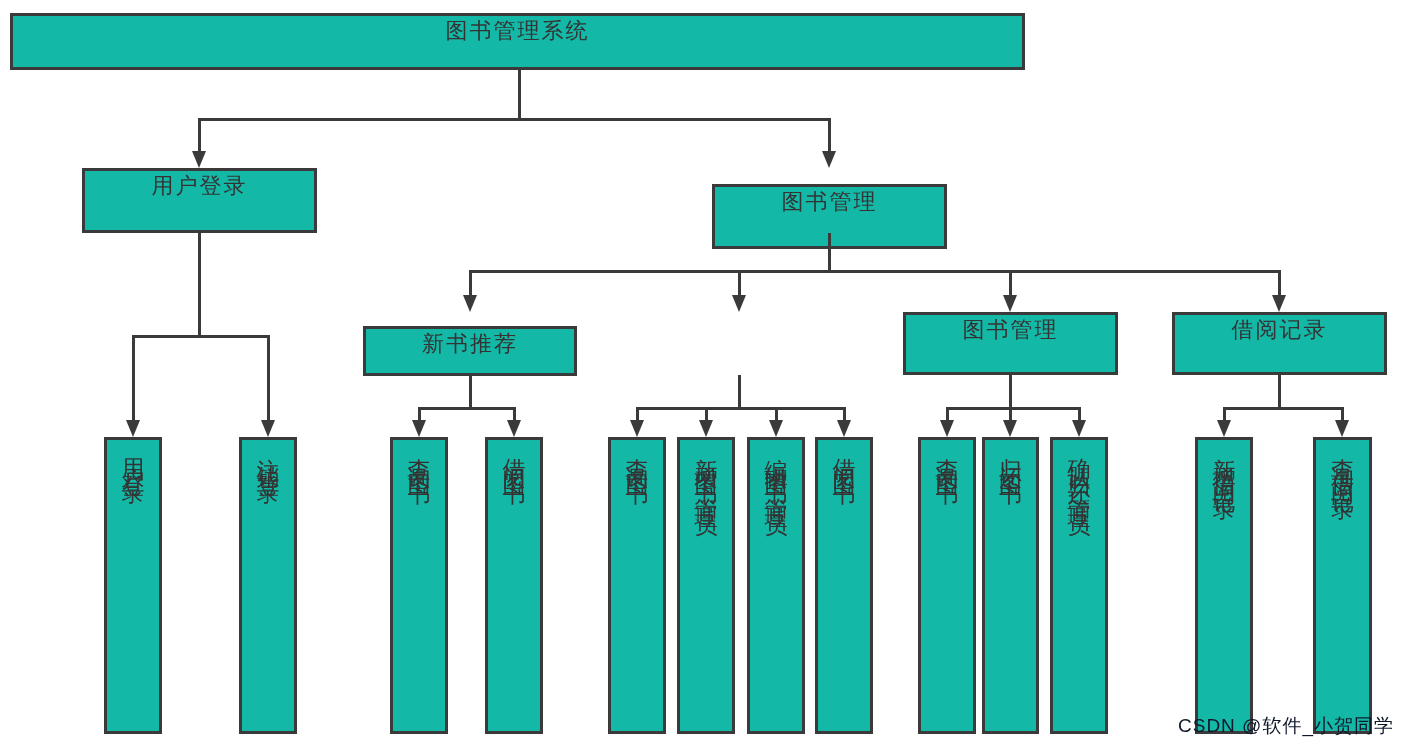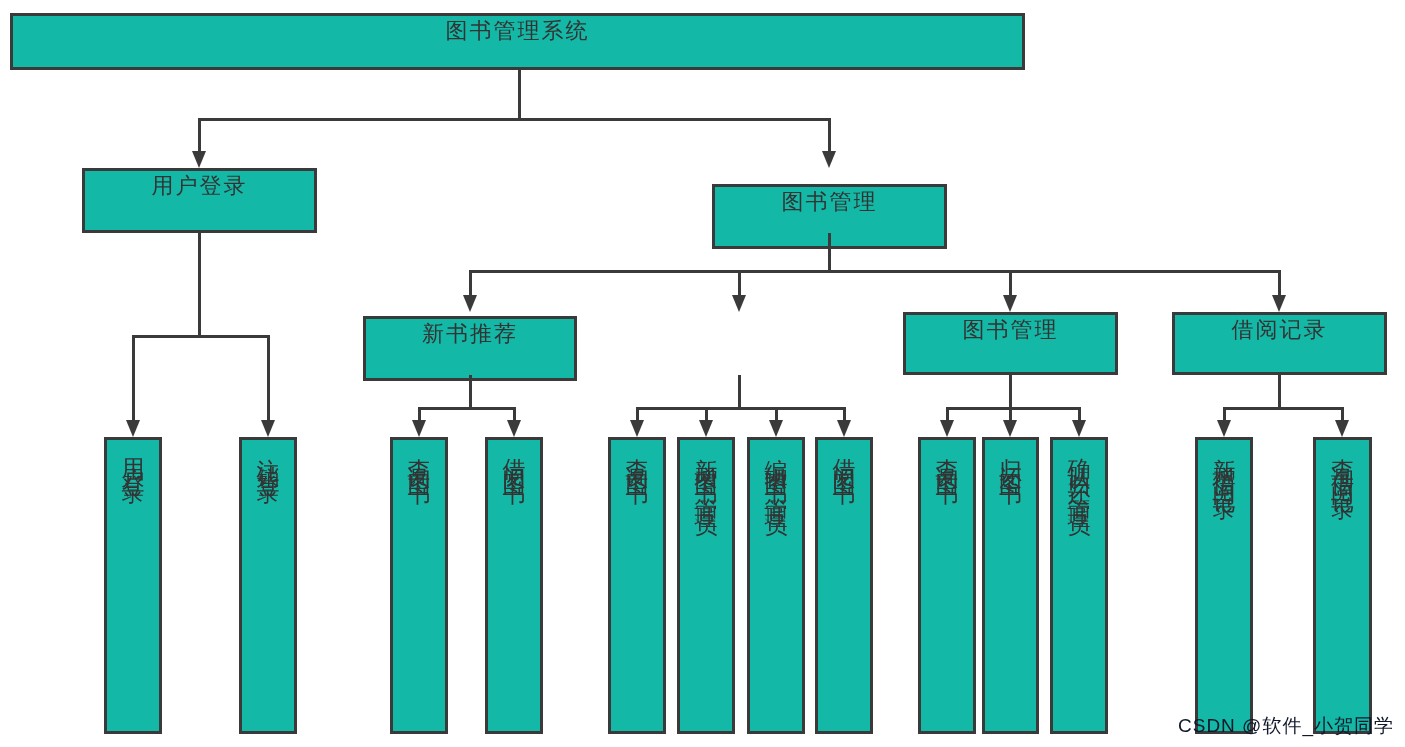--- a/index.html
+++ b/index.html
@@ -69,21 +69,21 @@
   <div class="hline" style="left:468.5px;top:270px;width:812px;"></div>
   <div class="vline" style="left:468.5px;top:270px;height:25px;"></div>
   <div class="tri" style="left:463px;top:295px;"></div>
   <div class="vline" style="left:737.5px;top:270px;height:25px;"></div>
   <div class="tri" style="left:732px;top:295px;"></div>
   <div class="vline" style="left:1008.5px;top:270px;height:25px;"></div>
   <div class="tri" style="left:1003px;top:295px;"></div>
   <div class="vline" style="left:1277.5px;top:270px;height:25px;"></div>
   <div class="tri" style="left:1272px;top:295px;"></div>
 
-  <div class="box hbox" style="left:363px;top:316px;width:214px;height:65px;">
+  <div class="box hbox" style="left:363px;top:326px;width:214px;height:50px;">
     <span>新书推荐</span>
   </div>
   <div class="box hbox" style="left:903px;top:312px;width:215px;height:63px;">
     <span>图书管理</span>
   </div>
   <div class="box hbox" style="left:1172px;top:312px;width:215px;height:63px;">
     <span>借阅记录</span>
   </div>
 
   <div class="vline" style="left:468.5px;top:375px;height:32px;"></div>

